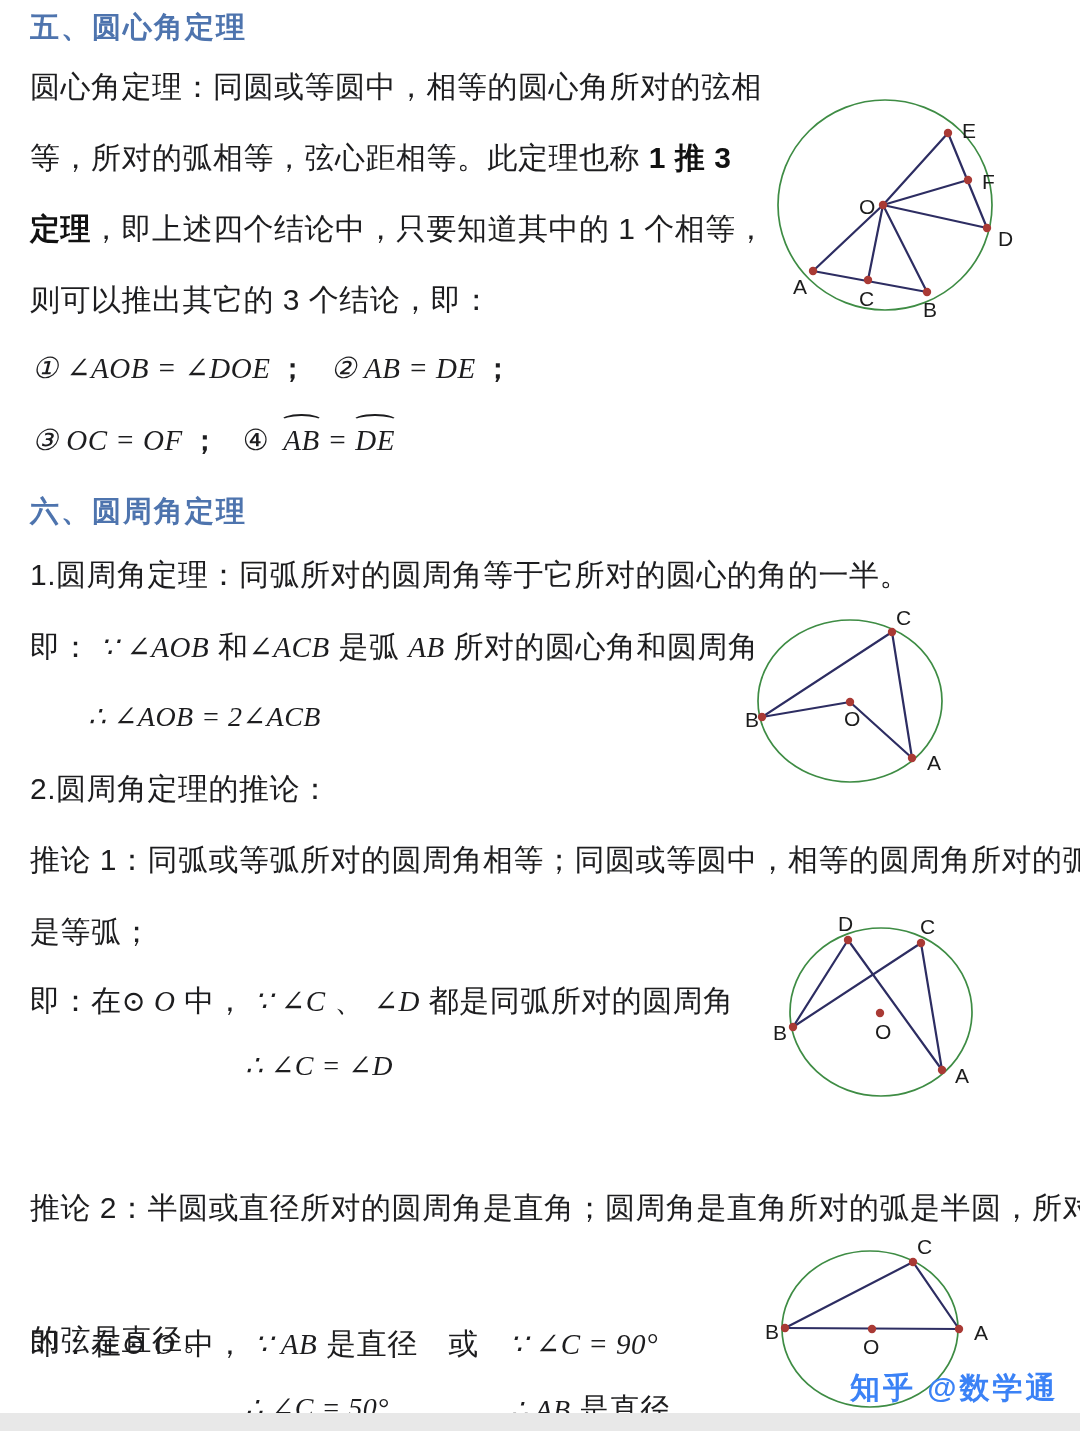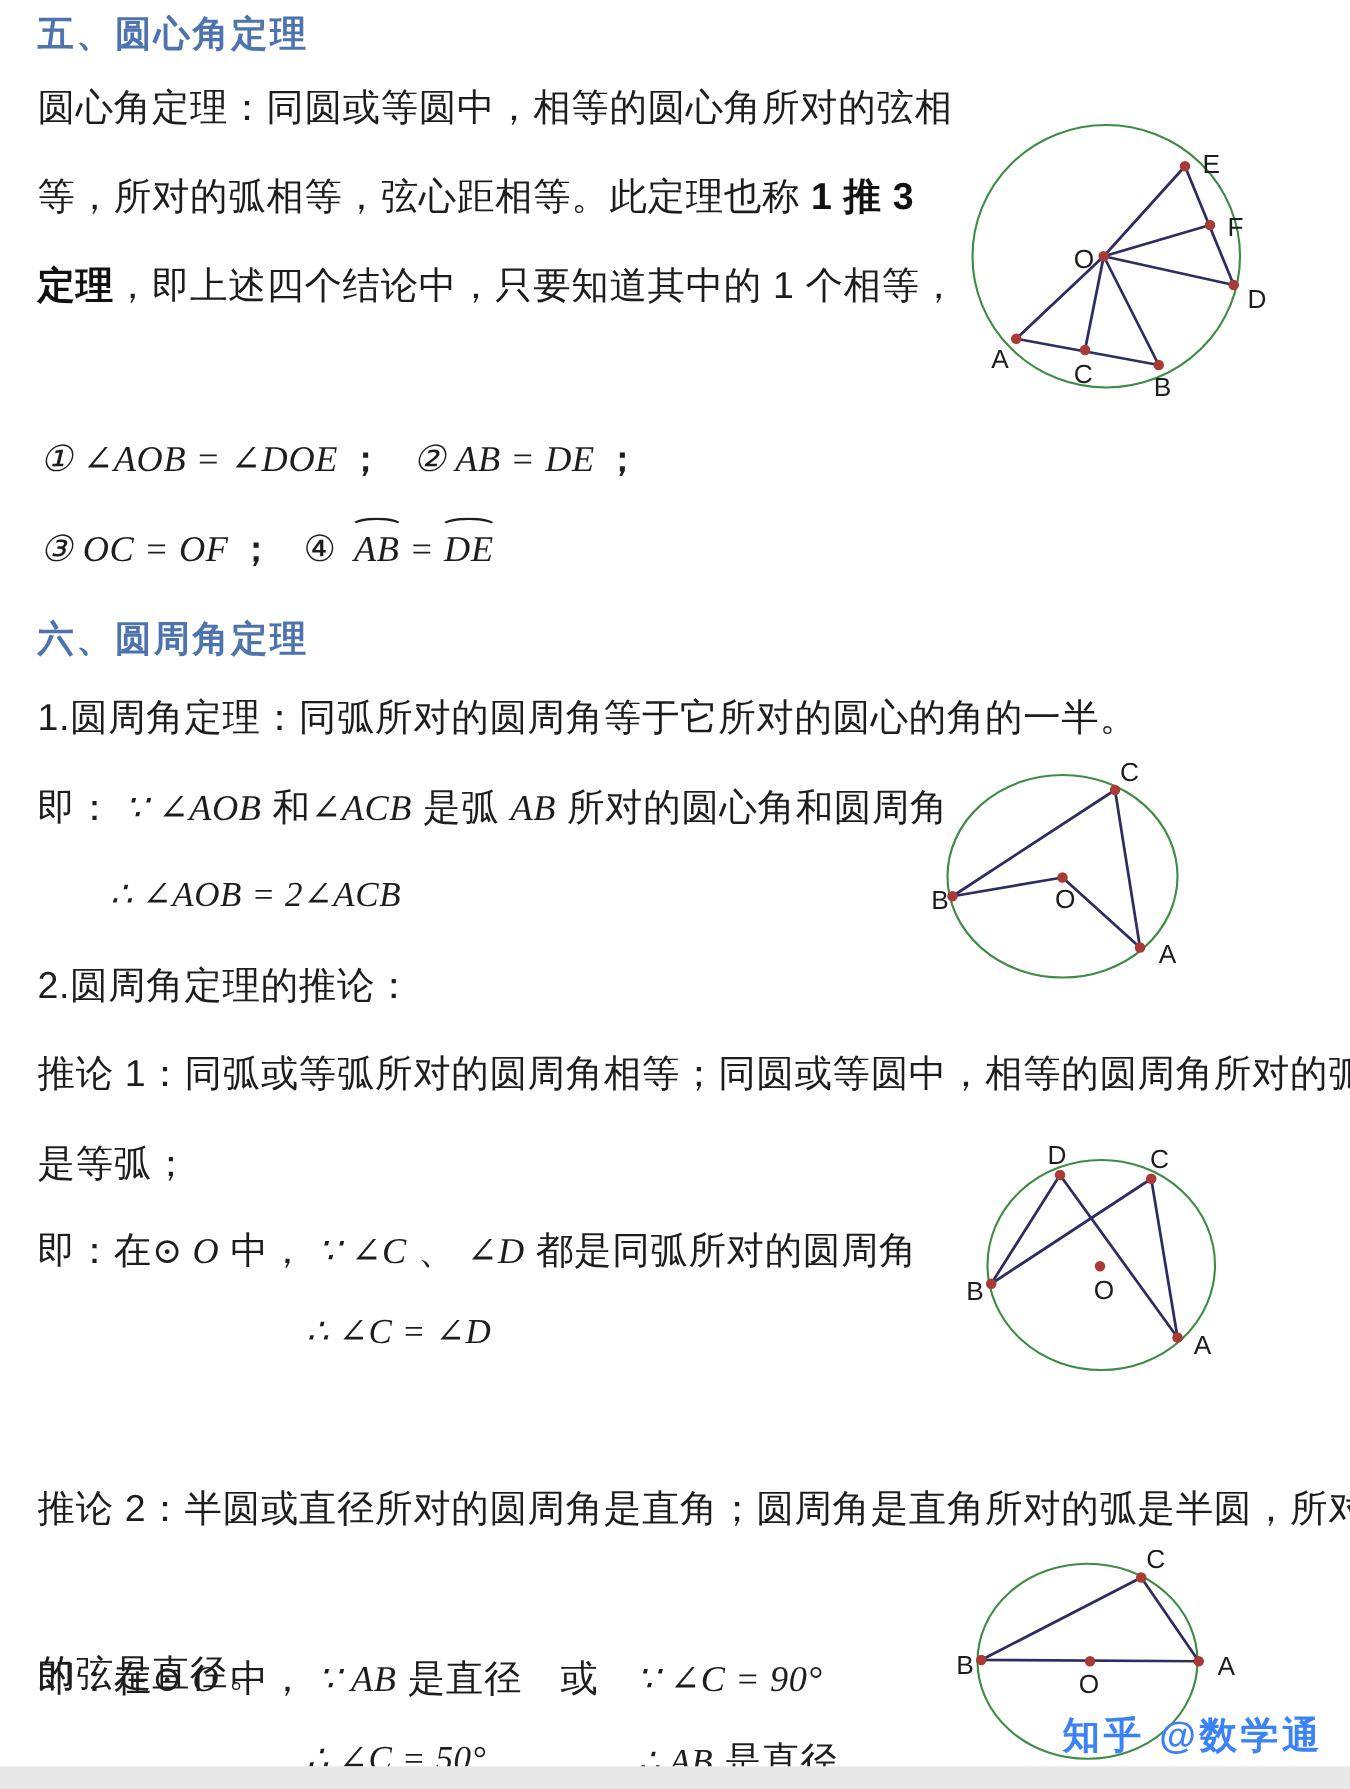--- a/index.html
+++ b/index.html
@@ -43,20 +43,23 @@
   <div class="heading" style="left: 30px; top: 8px; color: rgb(78, 116, 174);">五、圆心角定理</div>
 
   <div class="line" style="left:30px; top:70px;">
     <span class="cn">圆心角定理：同圆或等圆中，相等的圆心角所对的弦相</span>
   </div>
   <div class="line" style="left:30px; top:141px;">
     <span class="cn">等，所对的弧相等，弦心距相等。此定理也称 </span><span class="cnb">1 推 3</span>
   </div>
   <div class="line" style="left:30px; top:212px;">
     <span class="cnb">定理</span><span class="cn">，即上述四个结论中，只要知道其中的 1 个相等，</span>
+  </div>
+  <div class="line" style="left:30px; top:283px;">
+    <span class="cn">则可以推出其它的 3 个结论，即：</span>
   </div>
 
   <div class="line" style="left:32px; top:424px;">
     <span class="math">③ OC = OF</span><span class="semi">；</span><span class="math circnum">④</span><span class="math arc">AB</span><span class="math"> = </span><span class="math arc">DE</span>
   </div>
   <div class="line" style="left:32px; top:352px;">
     <span class="math">① ∠AOB = ∠DOE</span><span class="semi">；</span><span class="math">② AB = DE</span><span class="semi">；</span>
   </div>
 
   <div class="heading" style="left: 30px; top: 492px; color: rgb(78, 116, 174);">六、圆周角定理</div>

